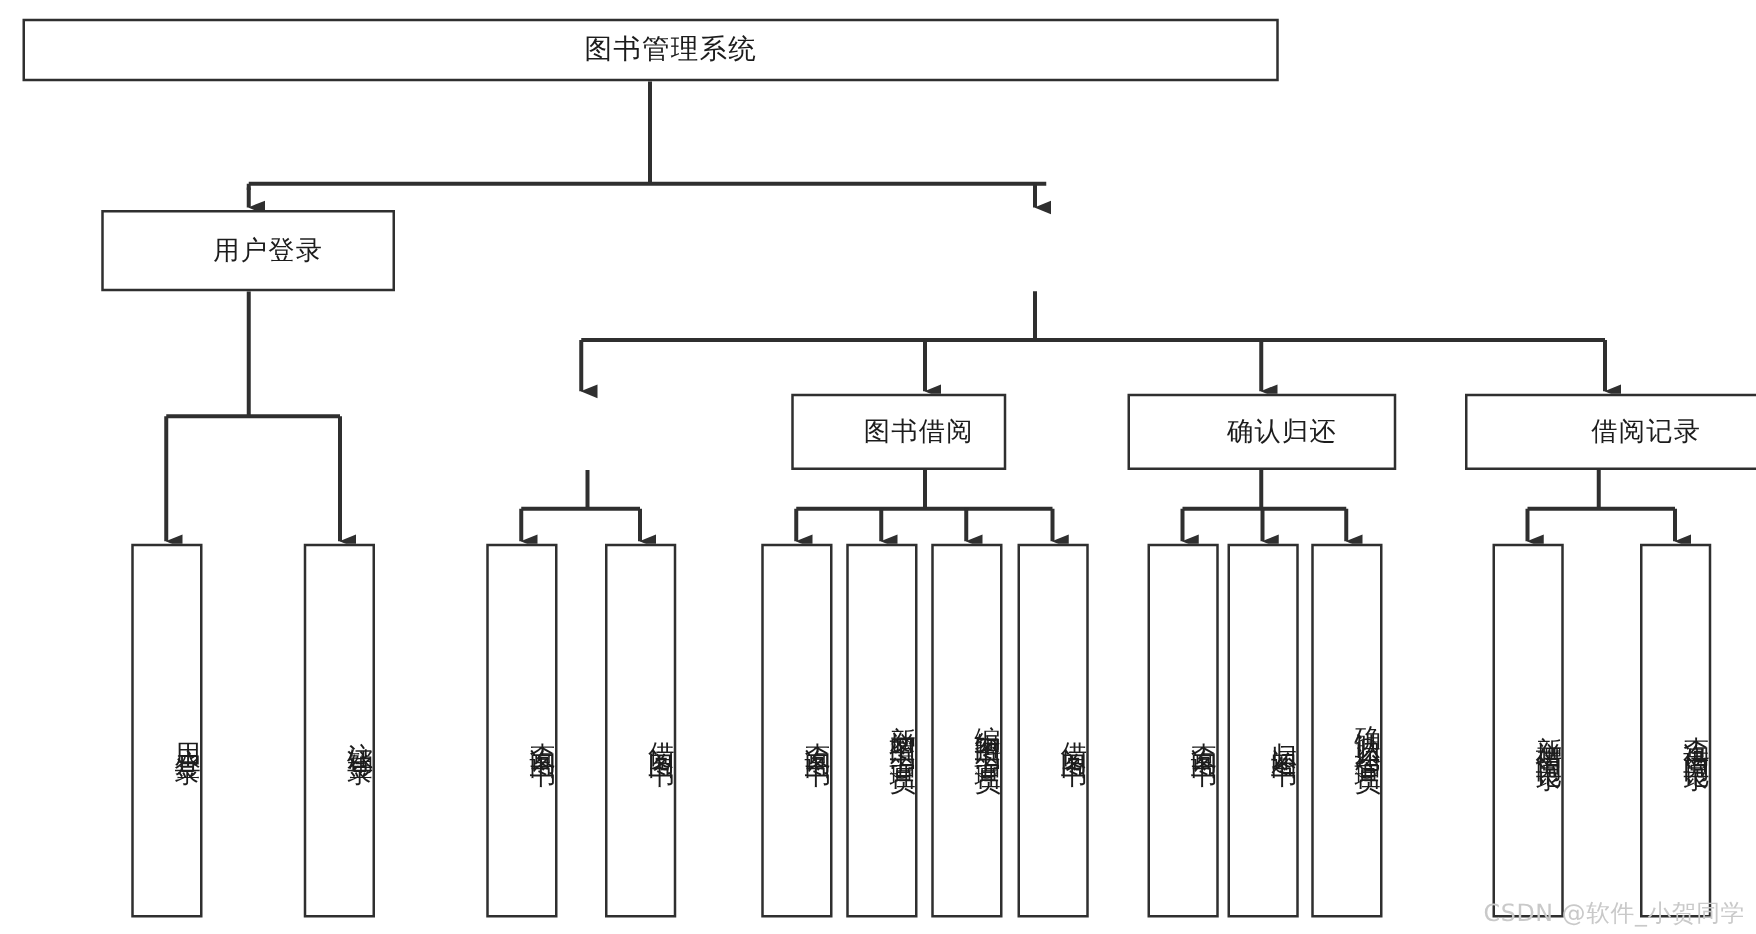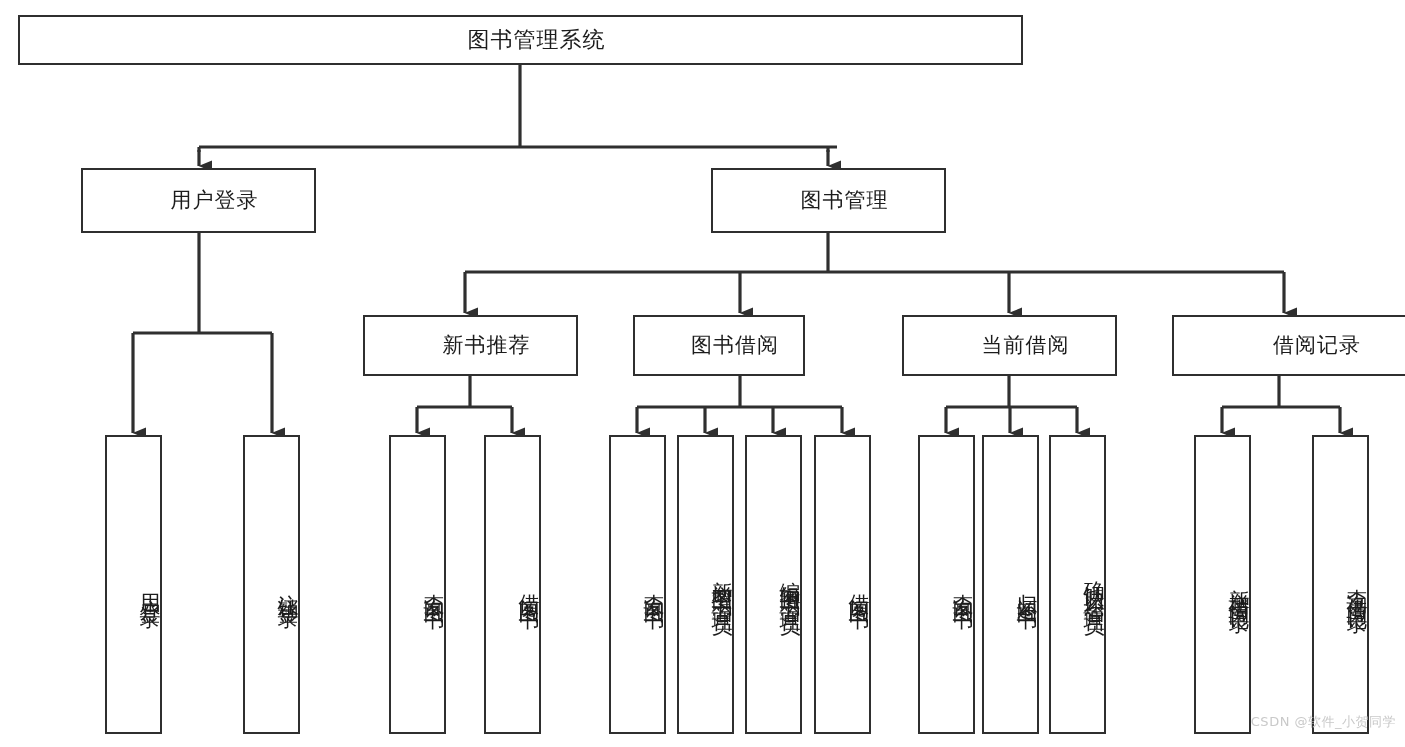--- a/index.html
+++ b/index.html
@@ -47,22 +47,22 @@
     text-orientation:upright;
     font-size:21px;
     line-height:1.0;
     letter-spacing:5px;
     white-space:nowrap;
   }
 
   #watermark{
     position:absolute;
     right:9px;
-    bottom:16px;
-    font-size:13px;
+    bottom:3px;
+    font-size:19px;
     color:#c9c9c9;
     letter-spacing:0.5px;
     white-space:nowrap;
     z-index:5;
     margin-left:35px;
   }
 </style>
 </head>
 <body>
 
@@ -122,34 +122,28 @@
   </svg>
 
   <div class="node root h" style="left:18px;top:15px;width:1005px;height:50px;">
     <span class="lbl">图书管理系统</span>
   </div>
 
   <div class="node h" style="left:81px;top:168px;width:235px;height:65px;">
     <span class="lbl">用户登录</span>
   </div>
 
-  <div class="node h" style="left:711px;top:168px;width:235px;height:65px;">
-    <span class="lbl">图书管理</span>
-  </div>
-
-  <div class="node h" style="left:363px;top:315px;width:215px;height:61px;">
-    <span class="lbl">新书推荐</span>
-  </div>
+
 
   <div class="node h" style="left:633px;top:315px;width:172px;height:61px;">
     <span class="lbl">图书借阅</span>
   </div>
 
   <div class="node h" style="left:902px;top:315px;width:215px;height:61px;">
-    <span class="lbl">当前借阅</span>
+    <span class="lbl">确认归还</span>
   </div>
 
   <div class="node h" style="left:1172px;top:315px;width:258px;height:61px;">
     <span class="lbl">借阅记录</span>
   </div>
 
   <div class="node leaf" style="left:105px;top:435px;width:57px;height:299px;">
     <span class="lbl">用户登录</span>
   </div>
 

